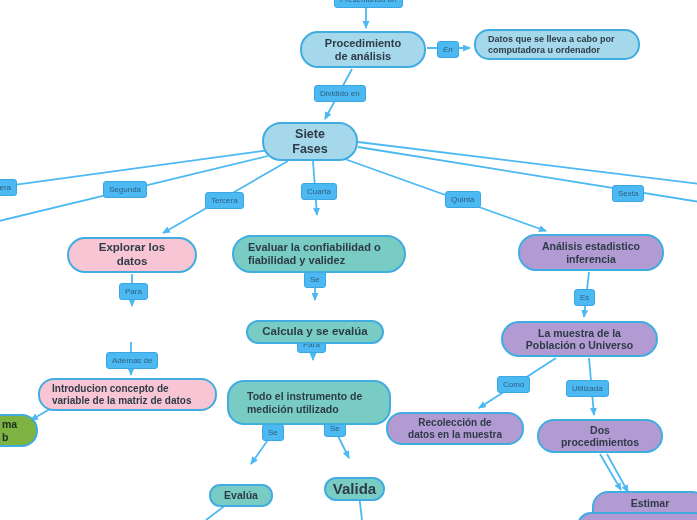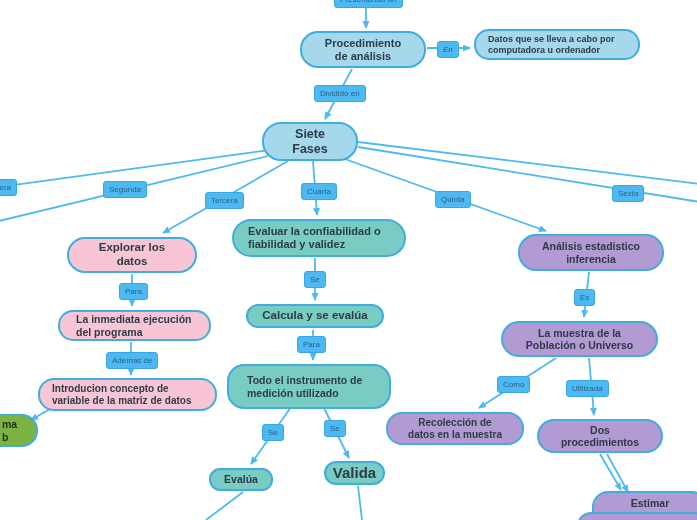--- a/index.html
+++ b/index.html
@@ -9,21 +9,21 @@
   }
   #edges{position:absolute;left:0;top:0;z-index:1;}
   .node{
     position:absolute;z-index:3;box-sizing:border-box;
     border:2px solid #41ace0;display:flex;align-items:center;
     white-space:pre-line;font-weight:bold;color:#2d3b46;line-height:1.18;
   }
   .node.center{justify-content:center;text-align:center;}
   .node.left{justify-content:flex-start;text-align:left;}
   .blue{background:#a5d8eb;}
-  .teal{background:#79ccc3;}
+  .teal{background:#79ccc3;margin-top:16px;}
   .pink{background:#f8c5d5;}
   .purple{background:#b29ad3;}
   .green{background:#7cb342;}
   .lbl{
     position:absolute;z-index:2;background:#4db9f2;border:1px solid #3aa7e2;
     border-radius:3px;color:#2d5f80;font-size:8px;padding:3px 5px;
     font-weight:normal;white-space:nowrap;
   }
 </style>
 </head>
@@ -65,21 +65,21 @@
     </g>
   </svg>
 
   <div class="lbl" style="left:334px;top:-9px;">Presentando un</div>
   <div class="lbl" style="left:437px;top:41px;font-style:italic;">En</div>
   <div class="lbl" style="left:314px;top:85px;">Dividido en</div>
   <div class="lbl" style="left:-23px;top:179px;">Primera</div>
   <div class="lbl" style="left:103px;top:181px;">Segunda</div>
   <div class="lbl" style="left:205px;top:192px;">Tercera</div>
   <div class="lbl" style="left:301px;top:183px;">Cuarta</div>
-  <div class="lbl" style="left:435px;top:191px;">Quinta</div>
+  <div class="lbl" style="left:445px;top:191px;">Quinta</div>
   <div class="lbl" style="left:612px;top:185px;">Sexta</div>
   <div class="lbl" style="left:119px;top:283px;">Para</div>
   <div class="lbl" style="left:106px;top:352px;">Ademas de</div>
   <div class="lbl" style="left:304px;top:271px;">Se</div>
   <div class="lbl" style="left:297px;top:336px;">Para</div>
   <div class="lbl" style="left:262px;top:424px;">Se</div>
   <div class="lbl" style="left:324px;top:420px;">Se</div>
   <div class="lbl" style="left:574px;top:289px;">Es</div>
   <div class="lbl" style="left:497px;top:376px;">Como</div>
   <div class="lbl" style="left:566px;top:380px;">Utilizada</div>
@@ -89,22 +89,20 @@
 
   <div class="node blue left" style="left:474px;top:29px;width:166px;height:31px;border-radius:15px;font-size:9px;padding-left:12px;">Datos que se lleva a cabo por
 computadora u ordenador</div>
 
   <div class="node blue center" style="left:262px;top:122px;width:96px;height:39px;border-radius:19px;font-size:12.5px;">Siete
 Fases</div>
 
   <div class="node pink center" style="left:67px;top:237px;width:130px;height:36px;border-radius:18px;font-size:11.5px;">Explorar los
 datos</div>
 
-  <div class="node pink left" style="left:58px;top:310px;width:153px;height:31px;border-radius:15px;font-size:10.5px;padding-left:16px;">La inmediata ejecución
-del programa</div>
 
   <div class="node pink left" style="left:38px;top:378px;width:179px;height:33px;border-radius:16px;font-size:10px;padding-left:12px;">Introducion concepto de
 variable de la matriz de datos</div>
 
   <div class="node green left" style="left:-62px;top:414px;width:100px;height:33px;border-radius:16px;font-size:10.5px;padding-left:62px;color:#20301c;">ma
 b</div>
 
   <div class="node teal left" style="left:232px;top:219px;width:174px;height:38px;border-radius:19px;font-size:11px;padding-left:14px;">Evaluar la confiabilidad o
 fiabilidad y validez</div>
 

